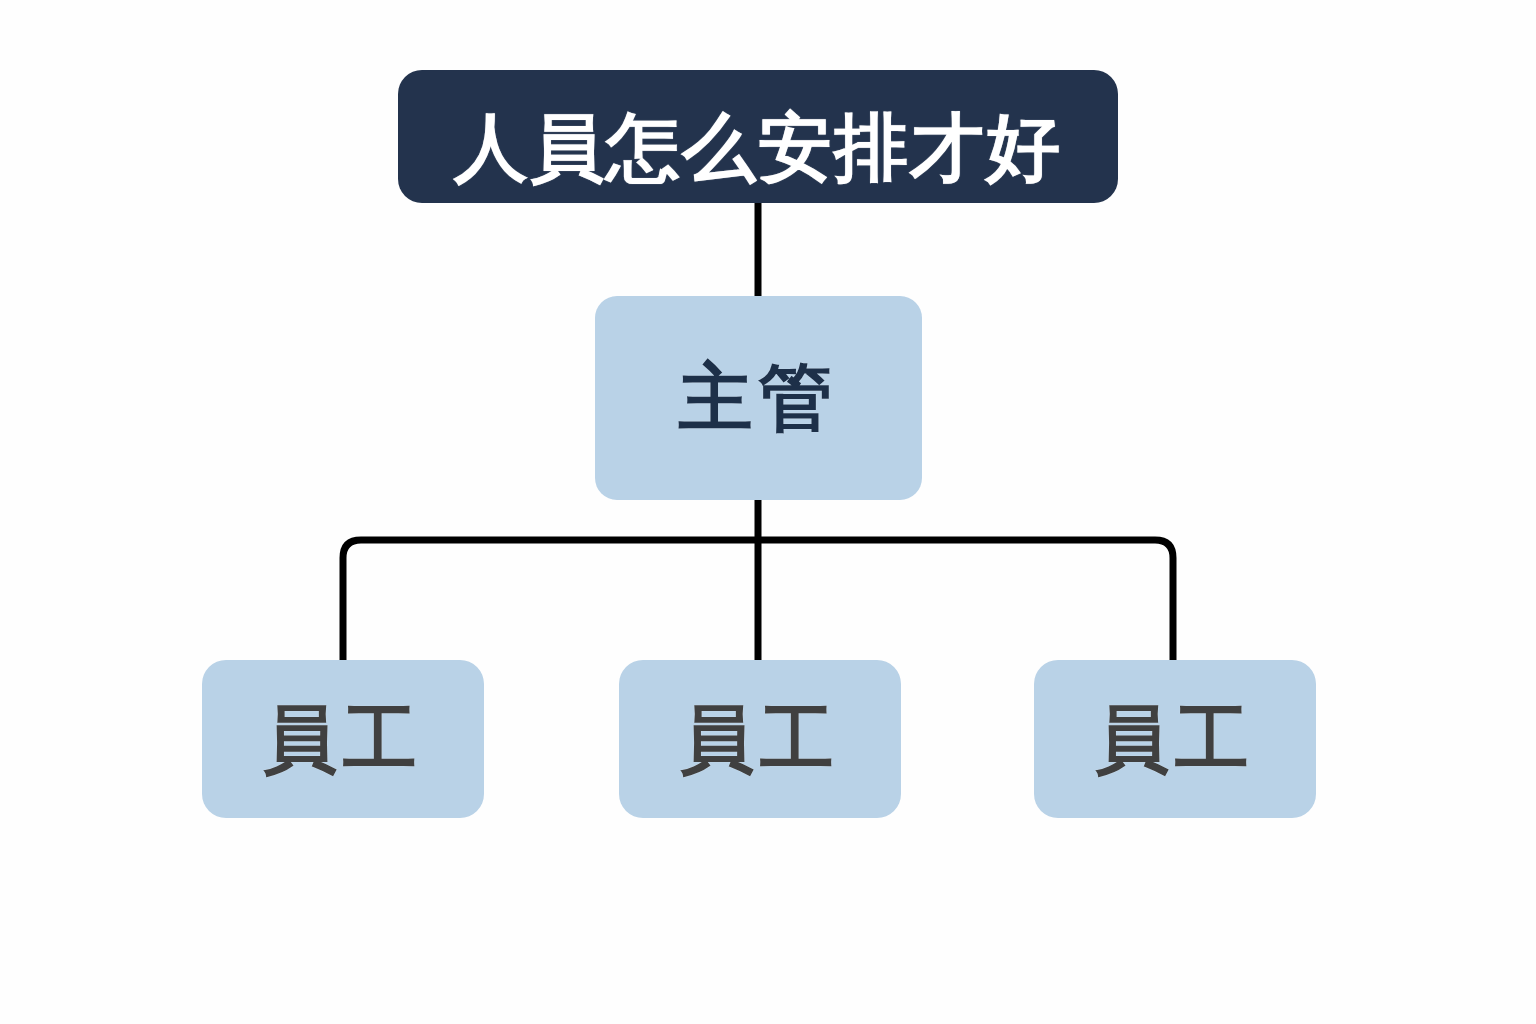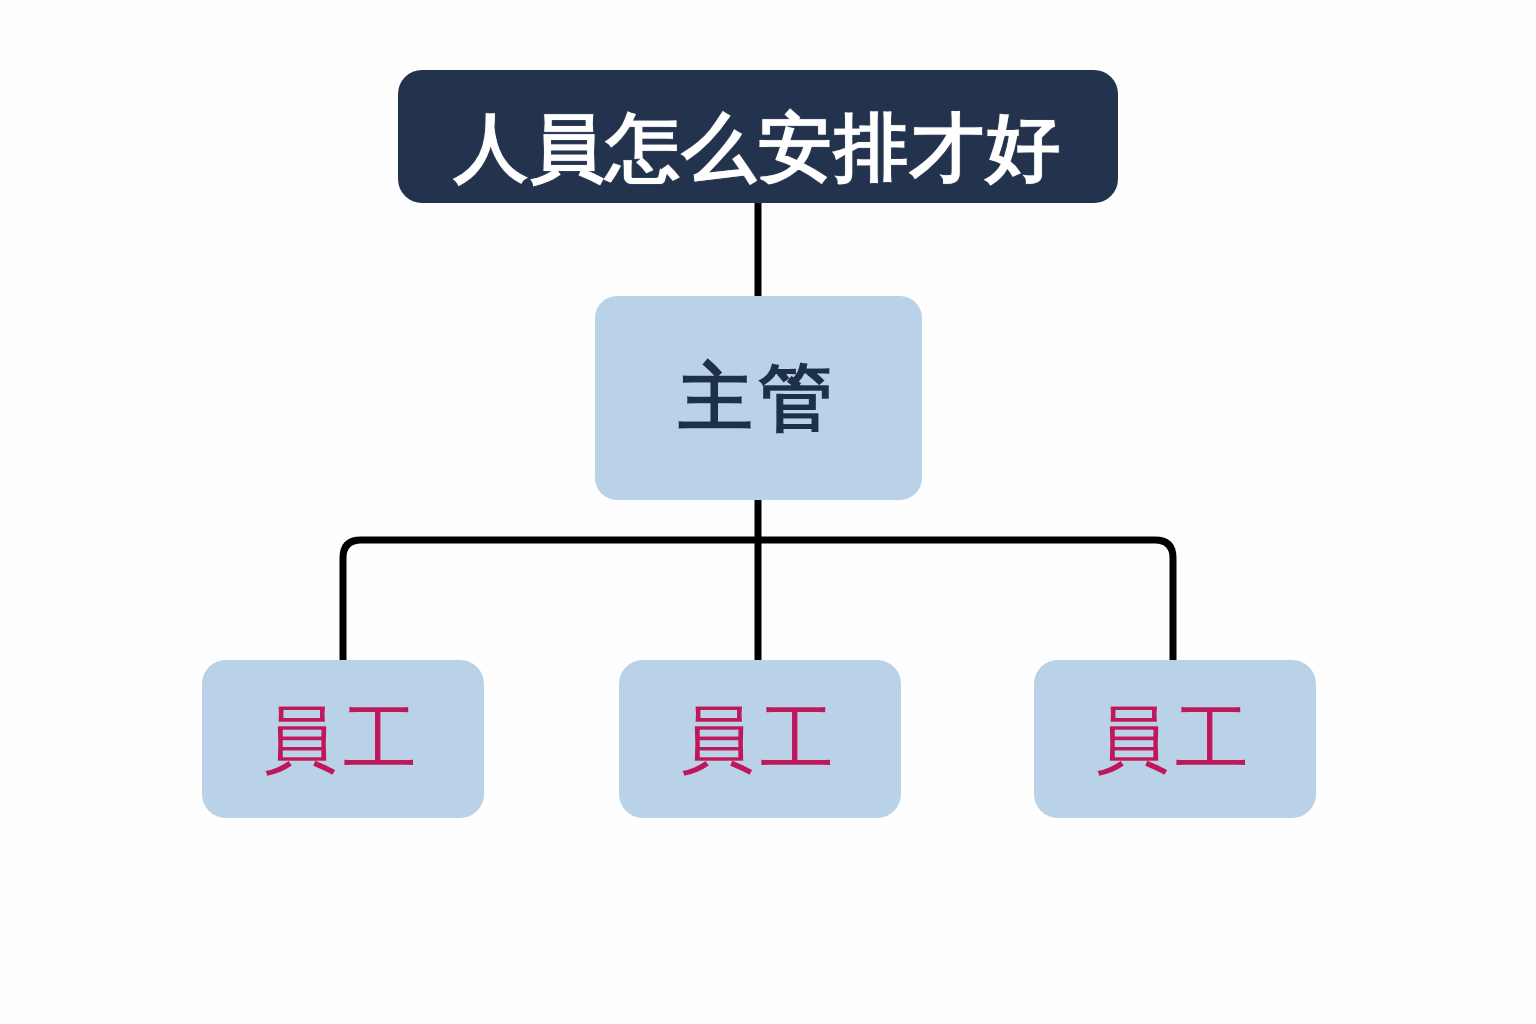--- a/index.html
+++ b/index.html
@@ -85,23 +85,23 @@
 
   
   .node-employee {
     top: 660px;
     width: 282px;
     height: 158px;
     background: #b9d2e7;
     border-radius: 24px;
   }
   .node-employee .node-label {
-    color: #be185d;
+    color: #404040;
     font-size: 74px;
-    font-weight: 400;
+    font-weight: 700;
     letter-spacing: 6px;
     text-shadow: 0 0 1px rgba(255,255,255,0.55);
   }
   #node-employee-1 { left: 202px; }
   #node-employee-2 { left: 619px; }
   #node-employee-3 { left: 1034px; }
 </style>
 </head>
 <body>
 

